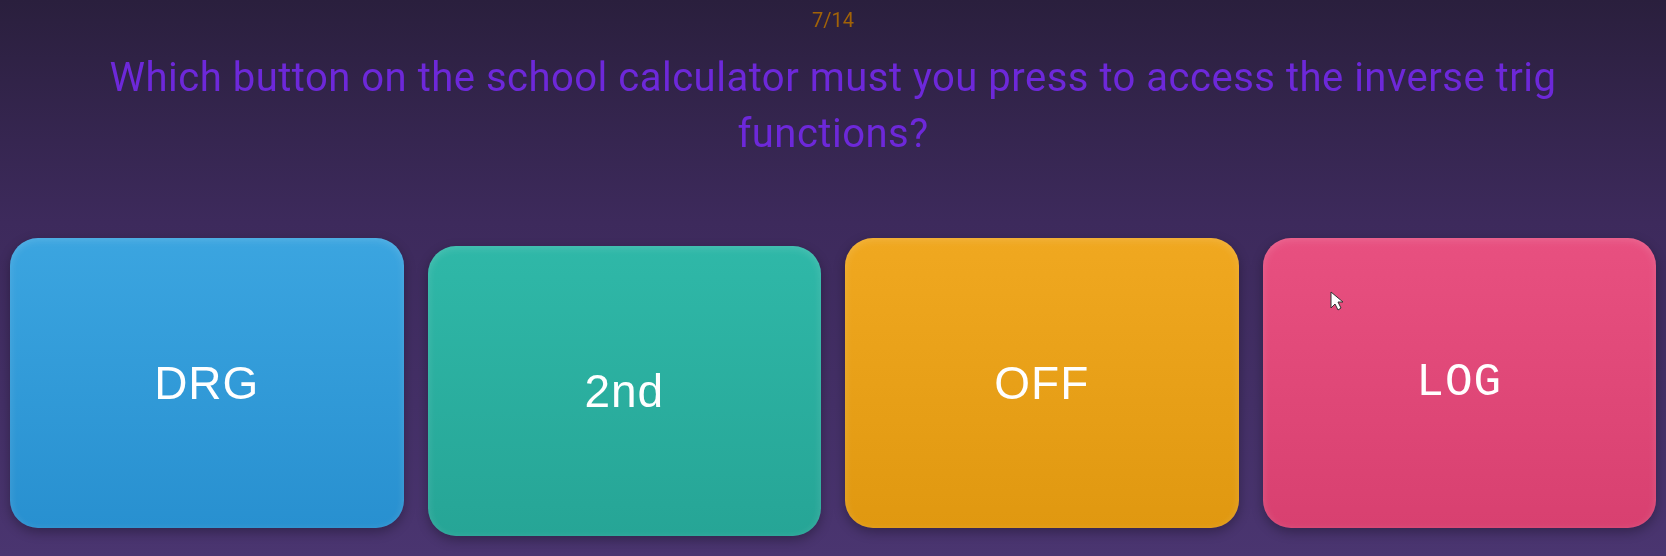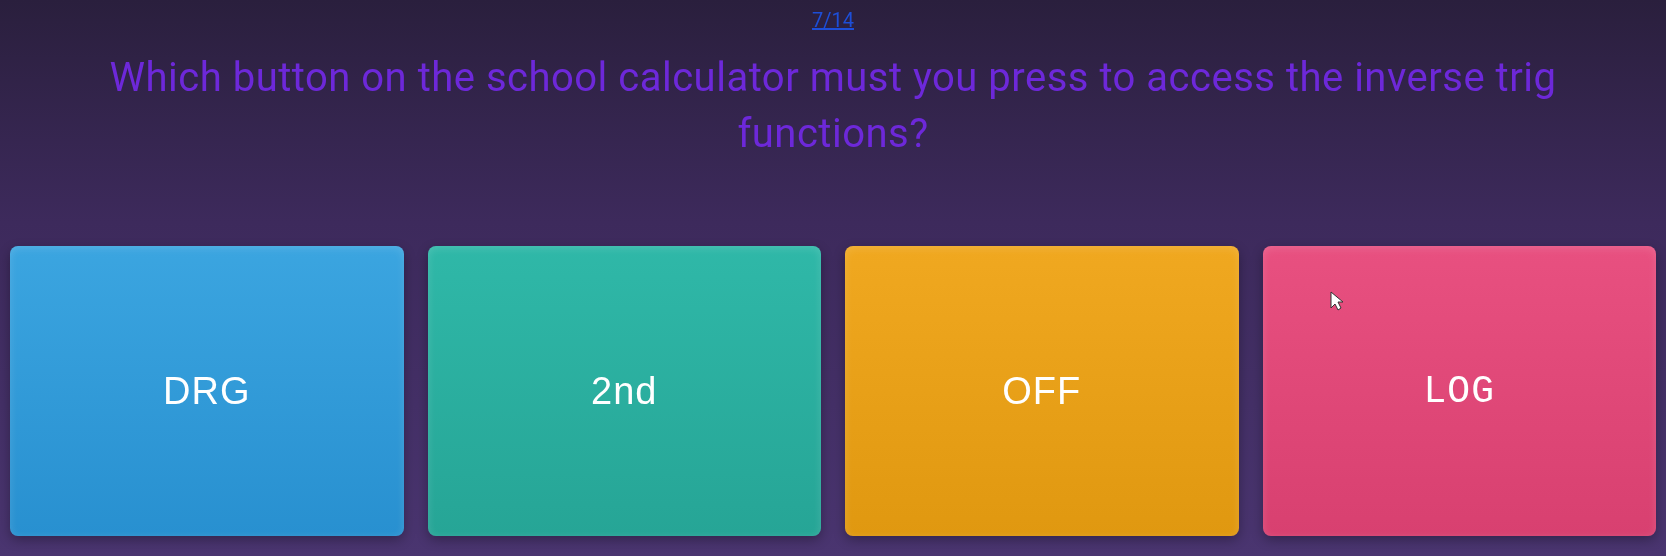--- a/index.html
+++ b/index.html
@@ -13,24 +13,23 @@
       background: linear-gradient(180deg, #2a1f3d 0%, #3d2a5c 40%, #4a3570 100%);
       font-family: -apple-system, BlinkMacSystemFont, 'Segoe UI', Roboto, sans-serif;
       overflow: hidden;
       position: relative;
     }
     .progress-label {
       position: absolute;
       top: 8px;
       left: 50%;
       transform: translateX(-50%);
-      color: #1d4ed8;
+      color: #a16207;
       font-size: 20px;
       font-weight: 400;
-      text-decoration: underline;
     }
     .question-container {
       padding-top: 50px;
       padding-left: 20px;
       padding-right: 20px;
       text-align: center;
     }
     .question-text {
       color: #6d28d9;
       font-size: 40px;
@@ -44,36 +43,37 @@
       left: 0;
       right: 0;
       display: flex;
       gap: 24px;
       padding: 0 10px;
     }
     .answer-button {
       flex: 1;
       height: 290px;
       border: none;
-      border-radius: 8px;
-      font-size: 38px;
+      border-radius: 28px;
+      font-size: 46px;
       font-weight: 400;
       color: #ffffff;
       cursor: pointer;
       display: flex;
       align-items: center;
       justify-content: center;
       box-shadow: inset 0 2px 8px rgba(255,255,255,0.15), 0 4px 12px rgba(0,0,0,0.3);
       letter-spacing: 1px;
     }
     .answer-blue {
       background: linear-gradient(180deg, #3ba5e0 0%, #2890d0 100%);
     }
     .answer-teal {
       background: linear-gradient(180deg, #2fb8a8 0%, #26a596 100%);
+      margin-top: 8px;
     }
     .answer-orange {
       background: linear-gradient(180deg, #f0a820 0%, #e09810 100%);
     }
     .answer-pink {
       background: linear-gradient(180deg, #e85080 0%, #d84070 100%);
       font-family: Liberation Mono, monospace;
     }
     .cursor-icon {
       position: absolute;

